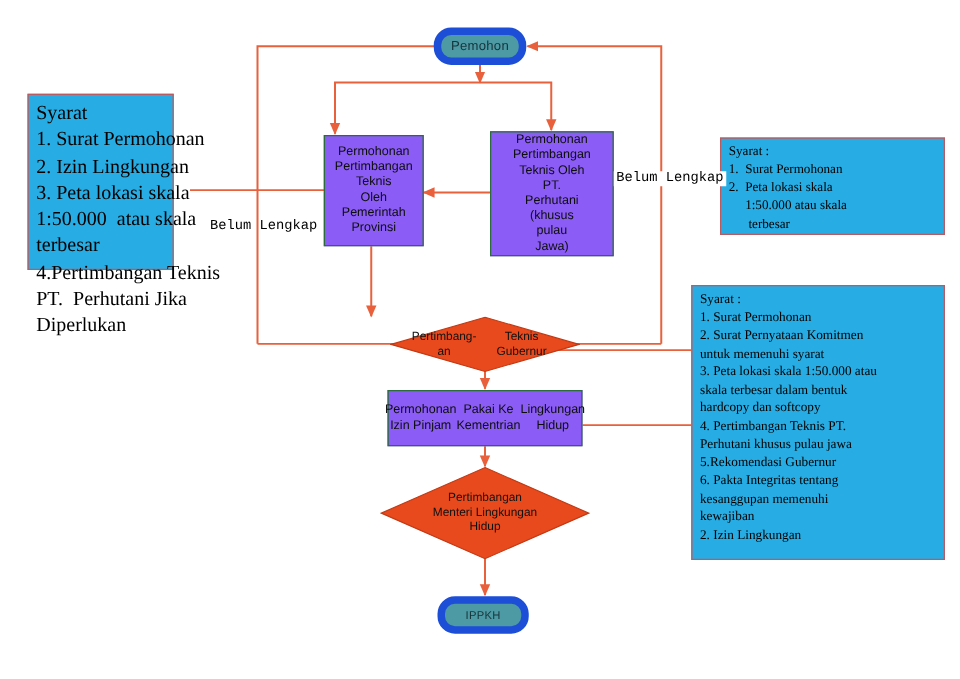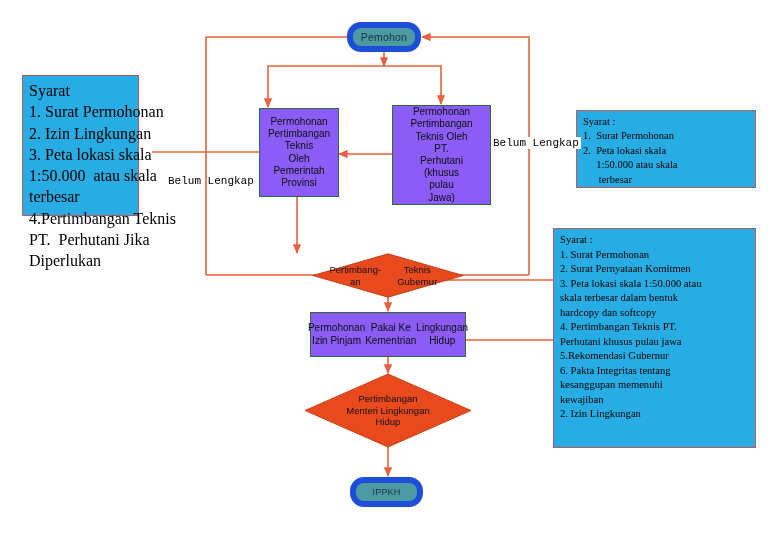--- a/index.html
+++ b/index.html
@@ -249,20 +249,21 @@
     <div class="line">1.  Surat Permohonan</div>
     <div class="line">2.  Peta lokasi skala</div>
     <div class="line">     1:50.000 atau skala</div>
     <div class="line">      terbesar</div>
   </div>
 
   <div class="note" style="left:553px; top:228px; width:203px; height:220px; font-size:10.6px; line-height:1.37;">
     <div class="line">Syarat :</div>
     <div class="line">1. Surat Permohonan</div>
     <div class="line">2. Surat Pernyataan Komitmen</div>
+    <div class="line">untuk memenuhi syarat</div>
     <div class="line">3. Peta lokasi skala 1:50.000 atau</div>
     <div class="line">skala terbesar dalam bentuk</div>
     <div class="line">hardcopy dan softcopy</div>
     <div class="line">4. Pertimbangan Teknis PT.</div>
     <div class="line">Perhutani khusus pulau jawa</div>
     <div class="line">5.Rekomendasi Gubernur</div>
     <div class="line">6. Pakta Integritas tentang</div>
     <div class="line">kesanggupan memenuhi</div>
     <div class="line">kewajiban</div>
     <div class="line">2. Izin Lingkungan</div>

